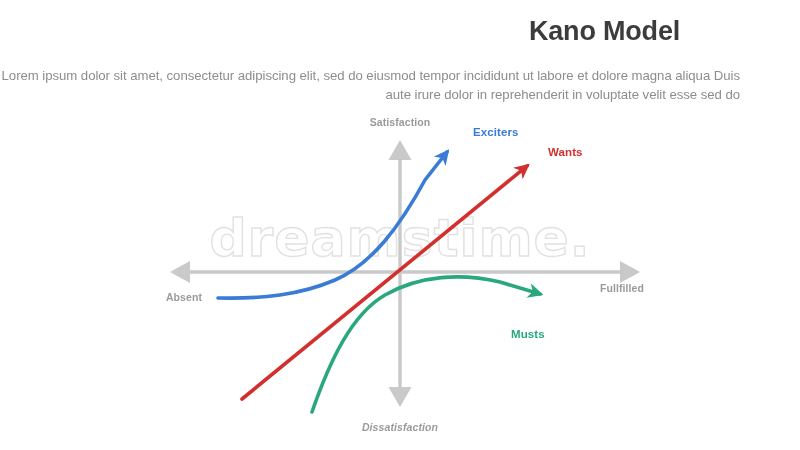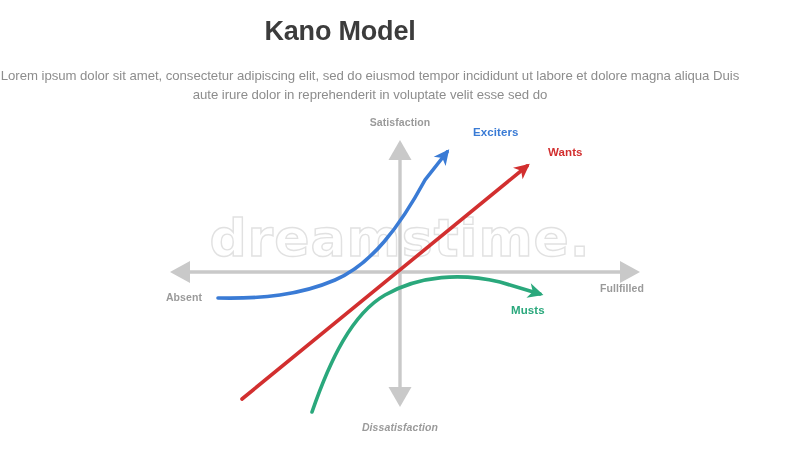--- a/index.html
+++ b/index.html
@@ -22,21 +22,21 @@
     height: 450px;
     background: #ffffff;
   }
 
   
   .header-block {
     position: absolute;
     left: 0;
     top: 14px;
     width: 680px;
-    text-align: center;
+    text-align: right;
   }
 
   .page-title {
     font-size: 27px;
     font-weight: bold;
     color: #3c3c3c;
     letter-spacing: -0.2px;
     line-height: 34px;
   }
 
@@ -118,21 +118,21 @@
     top: 126px;
   }
 
   .curve-label-wants {
     left: 548px;
     top: 146px;
   }
 
   .curve-label-musts {
     left: 511px;
-    top: 304px;
+    top: 328px;
   }
 
   
   .watermark-layer {
     position: absolute;
     left: 0;
     top: 0;
     width: 800px;
     height: 450px;
     pointer-events: none;

